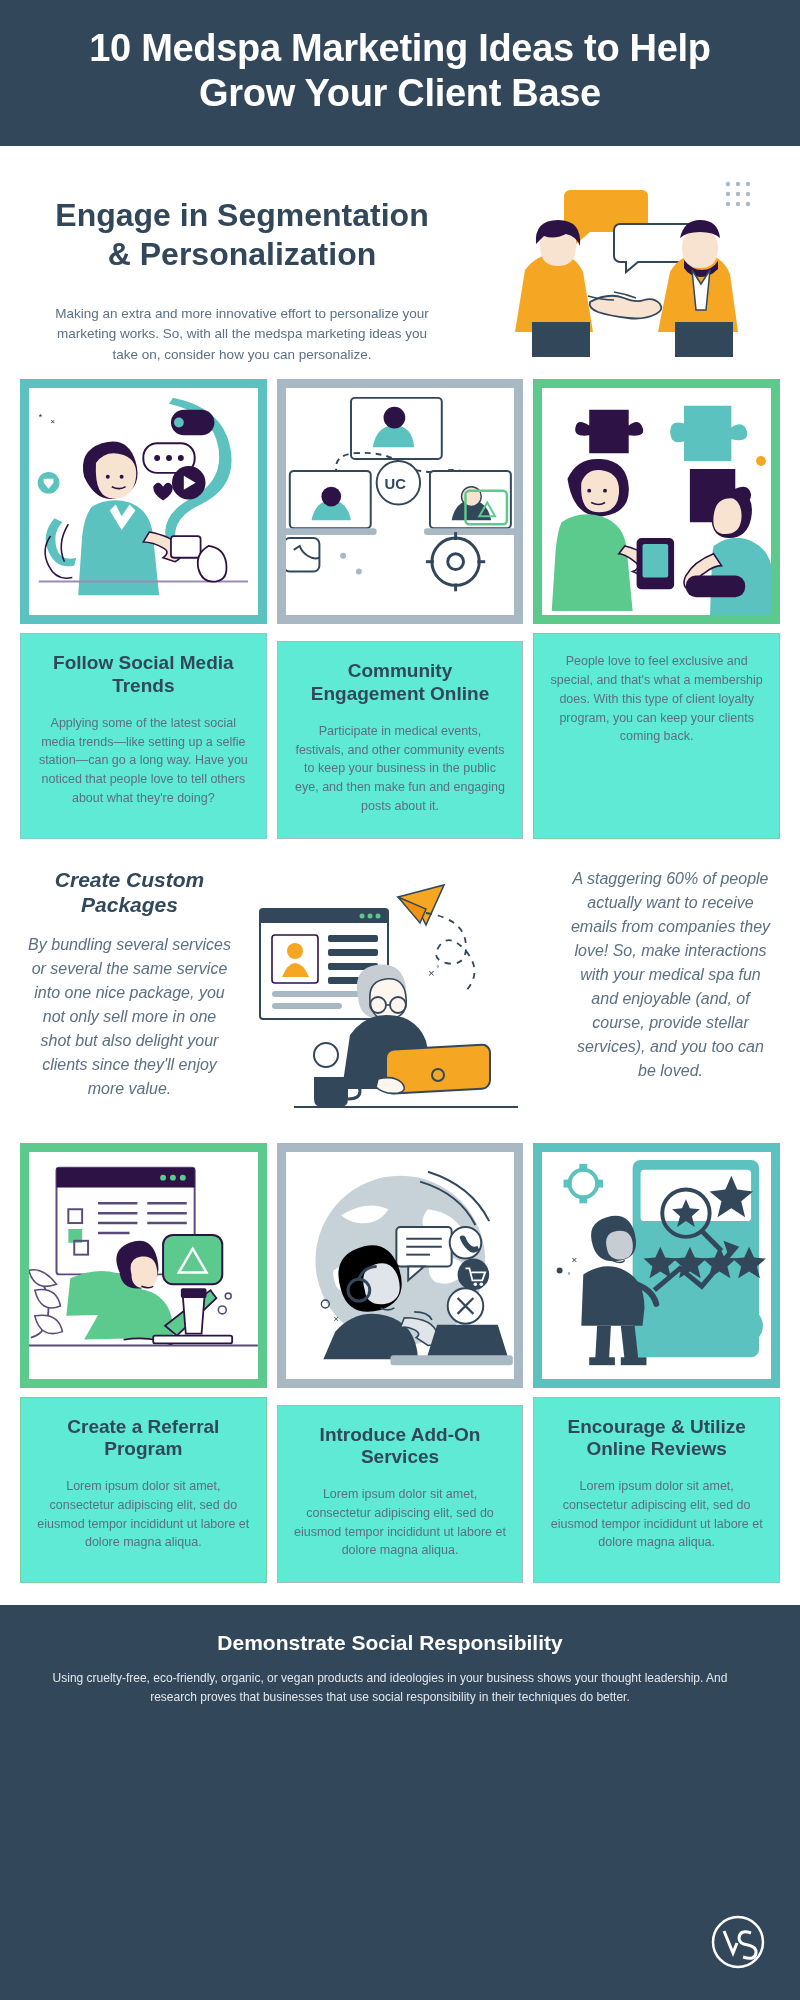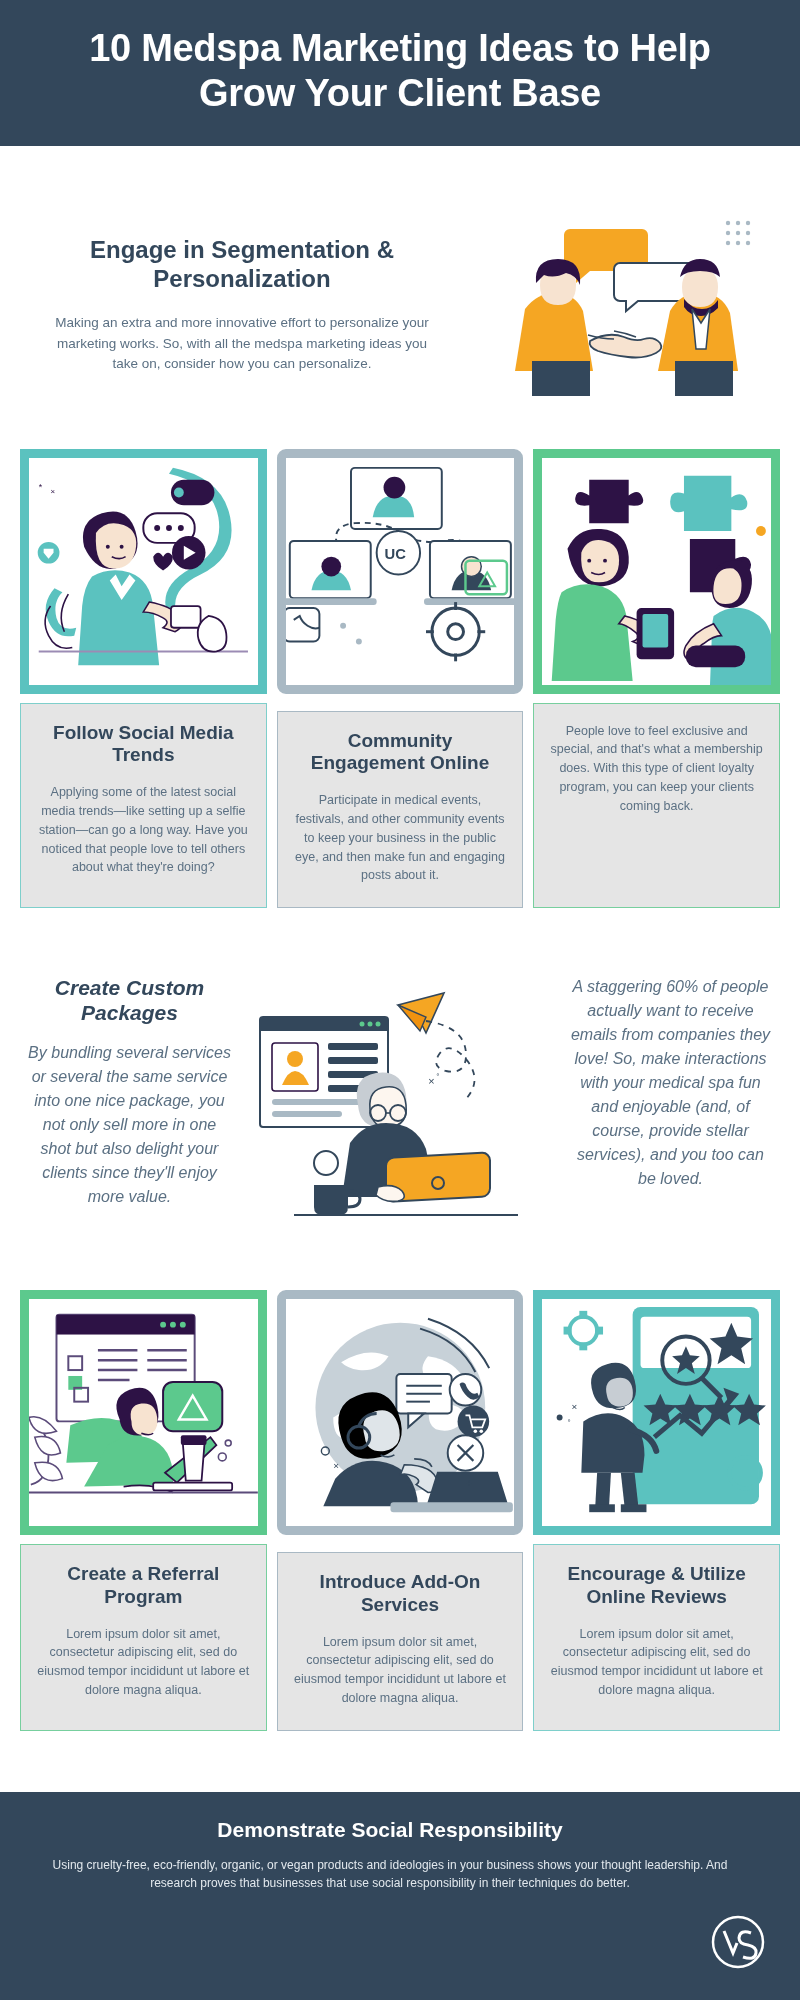--- a/index.html
+++ b/index.html
@@ -3,21 +3,21 @@
 <meta charset="utf-8">
 <style>
   * { box-sizing: border-box; margin:0; padding:0; }
   html,body { width:800px; }
   body {
     font-family: "Liberation Sans", sans-serif;
     background:#ffffff;
     color:#33475b;
     width:800px;
   }
-  .page { width:800px; min-height:2000px; display:flex; flex-direction:column; background:#fff;gap:39px; }
+  .page { width:800px; min-height:2000px; display:flex; flex-direction:column; background:#fff; }
 
   
   .header {
     background:#33475b;
     padding:26px 40px 30px 40px;
     text-align:center;
   }
   .header h1 {
     color:#ffffff;
     font-size:38px;
@@ -27,47 +27,47 @@
   }
 
   
   .intro {
     display:flex;
     align-items:flex-start;
     padding:20px 22px 6px 22px;
   }
   .intro-text { width:440px; padding-top:30px; text-align:center; }
   .intro-text h2 {
-    font-size:24px; line-height:1.22; font-weight:bold; color:#33475b;
-    margin-bottom:20px; padding:0 28px;
+    font-size:32px; line-height:1.22; font-weight:bold; color:#33475b;
+    margin-bottom:30px; padding:0 28px;
   }
   .intro-text p {
     font-size:13.5px; line-height:1.52; color:#5b7083; padding:0 32px;
   }
   .intro-art { flex:1; display:flex; justify-content:center; align-items:flex-start; padding-top:6px;}
 
   
   .grid-row { display:flex; gap:10px; padding:8px 20px 0 20px; }
   .col { flex:1; display:flex; flex-direction:column; }
 
   .img-frame {
     border:9px solid #5bc2bf;
     background:#ffffff;
     height:245px;
     overflow:hidden;
     position:relative;
   }
   .img-frame.teal { border-color:#5bc2bf; }
-  .img-frame.gray { border-color:#a9b9c4;border-radius:9px; }
+  .img-frame.gray { border-color:#a9b9c4; }
   .img-frame.green { border-color:#5cc98d; }
   .img-frame svg { width:100%; height:100%; display:block; }
 
   .card {
     border:1.5px solid #5bc2bf;
-    background:#e5e5e5;
+    background:#5eead4;
     margin-top:9px;
     padding:18px 16px 22px 16px;
     text-align:center;
     flex:1;
   }
   .card.teal { border-color:#7ecfcb; }
   .card.gray { border-color:#a9b9c4;margin-top:17px; }
   .card.green { border-color:#77cf9e; }
   .card h3 {
     font-size:19px; line-height:1.2; font-weight:bold; color:#33475b;

